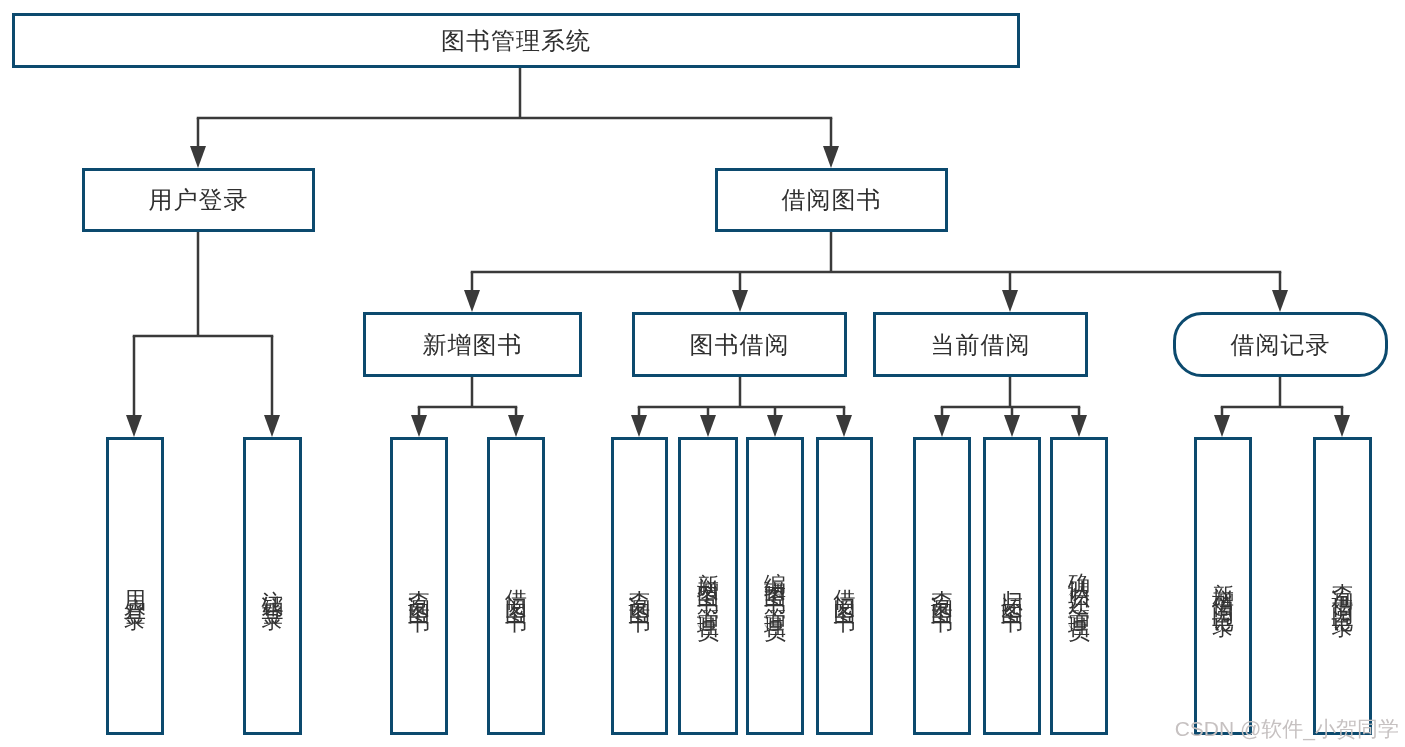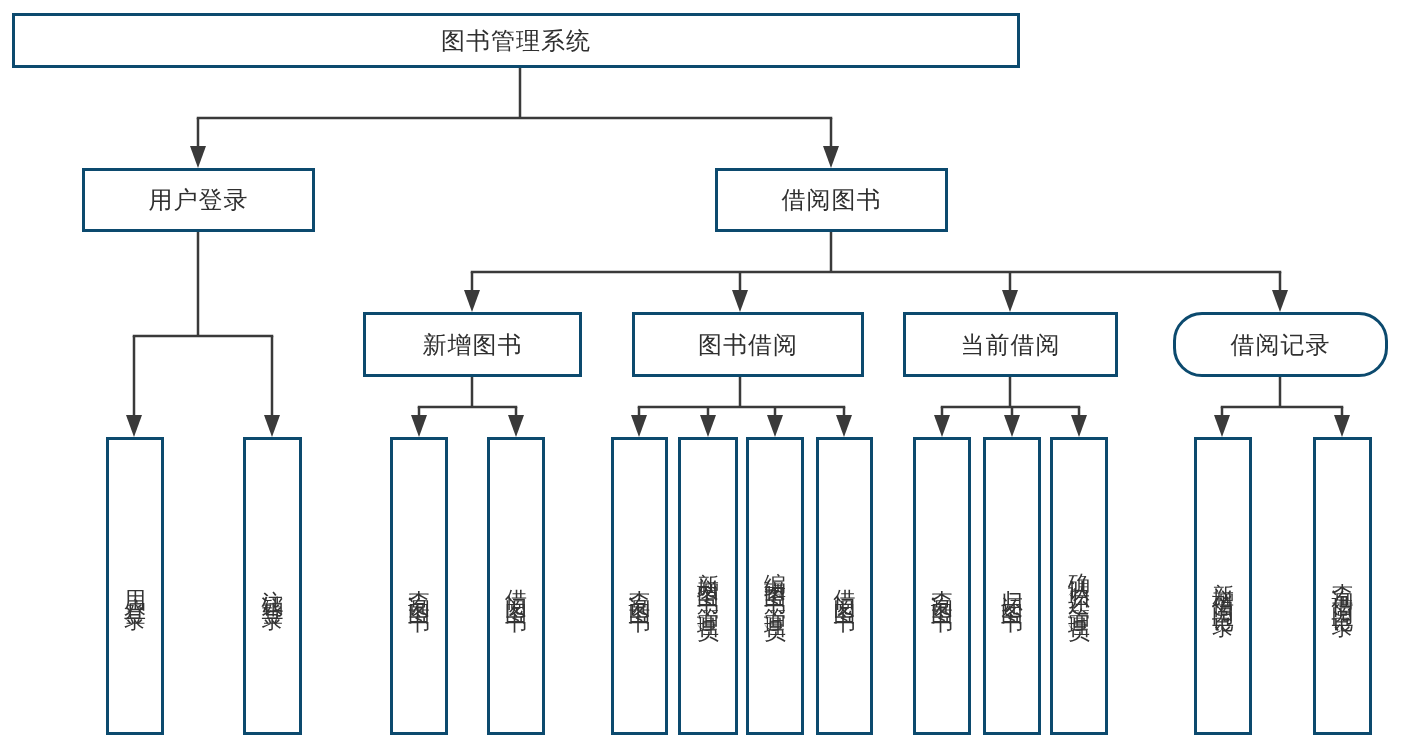--- a/index.html
+++ b/index.html
@@ -136,24 +136,24 @@
   <div class="box" style="left:82px; top:168px; width:233px; height:64px;">
     <span class="hlabel">用户登录</span>
   </div>
   <div class="box" style="left:715px; top:168px; width:233px; height:64px;">
     <span class="hlabel">借阅图书</span>
   </div>
 
   <div class="box" style="left:363px; top:312px; width:219px; height:65px;">
     <span class="hlabel">新增图书</span>
   </div>
-  <div class="box" style="left:632px; top:312px; width:232px; height:65px;">
+  <div class="box" style="left:632px; top:312px; width:215px; height:65px;">
     <span class="hlabel">图书借阅</span>
   </div>
-  <div class="box" style="left:903px; top:312px; width:215px; height:65px;">
+  <div class="box" style="left:873px; top:312px; width:215px; height:65px;">
     <span class="hlabel">当前借阅</span>
   </div>
   <div class="box" style="left:1173px; top:312px; width:215px; height:65px;border-radius:29px;">
     <span class="hlabel">借阅记录</span>
   </div>
 
   <div class="box" style="left:106px; top:437px; width:58px; height:298px;">
     <span class="vtext">用户登录</span>
   </div>
   <div class="box" style="left:243px; top:437px; width:59px; height:298px;">
@@ -190,14 +190,15 @@
     <span class="vtext">确认归还（管理员）</span>
   </div>
 
   <div class="box" style="left:1194px; top:437px; width:58px; height:298px;">
     <span class="vtext">新增借阅记录</span>
   </div>
   <div class="box" style="left:1313px; top:437px; width:59px; height:298px;">
     <span class="vtext">查询借阅记录</span>
   </div>
 
+  <div class="watermark">CSDN @软件_小贺同学</div>
 
 </div>
 
 </body></html>

